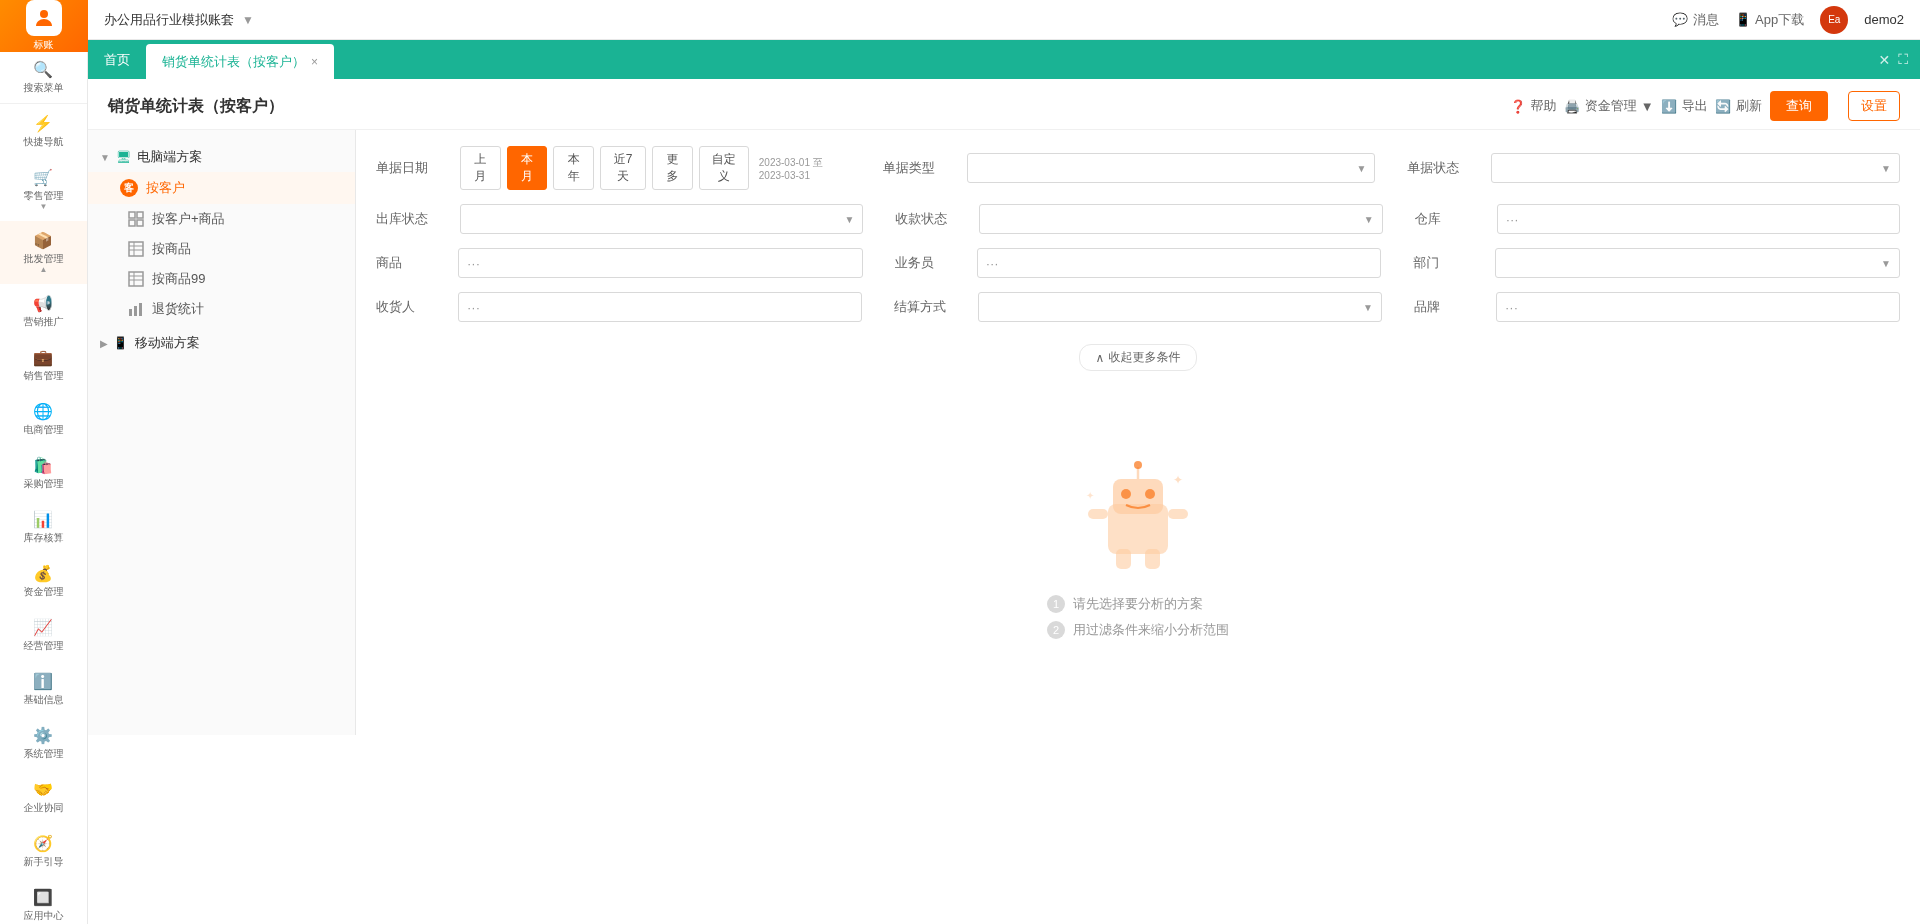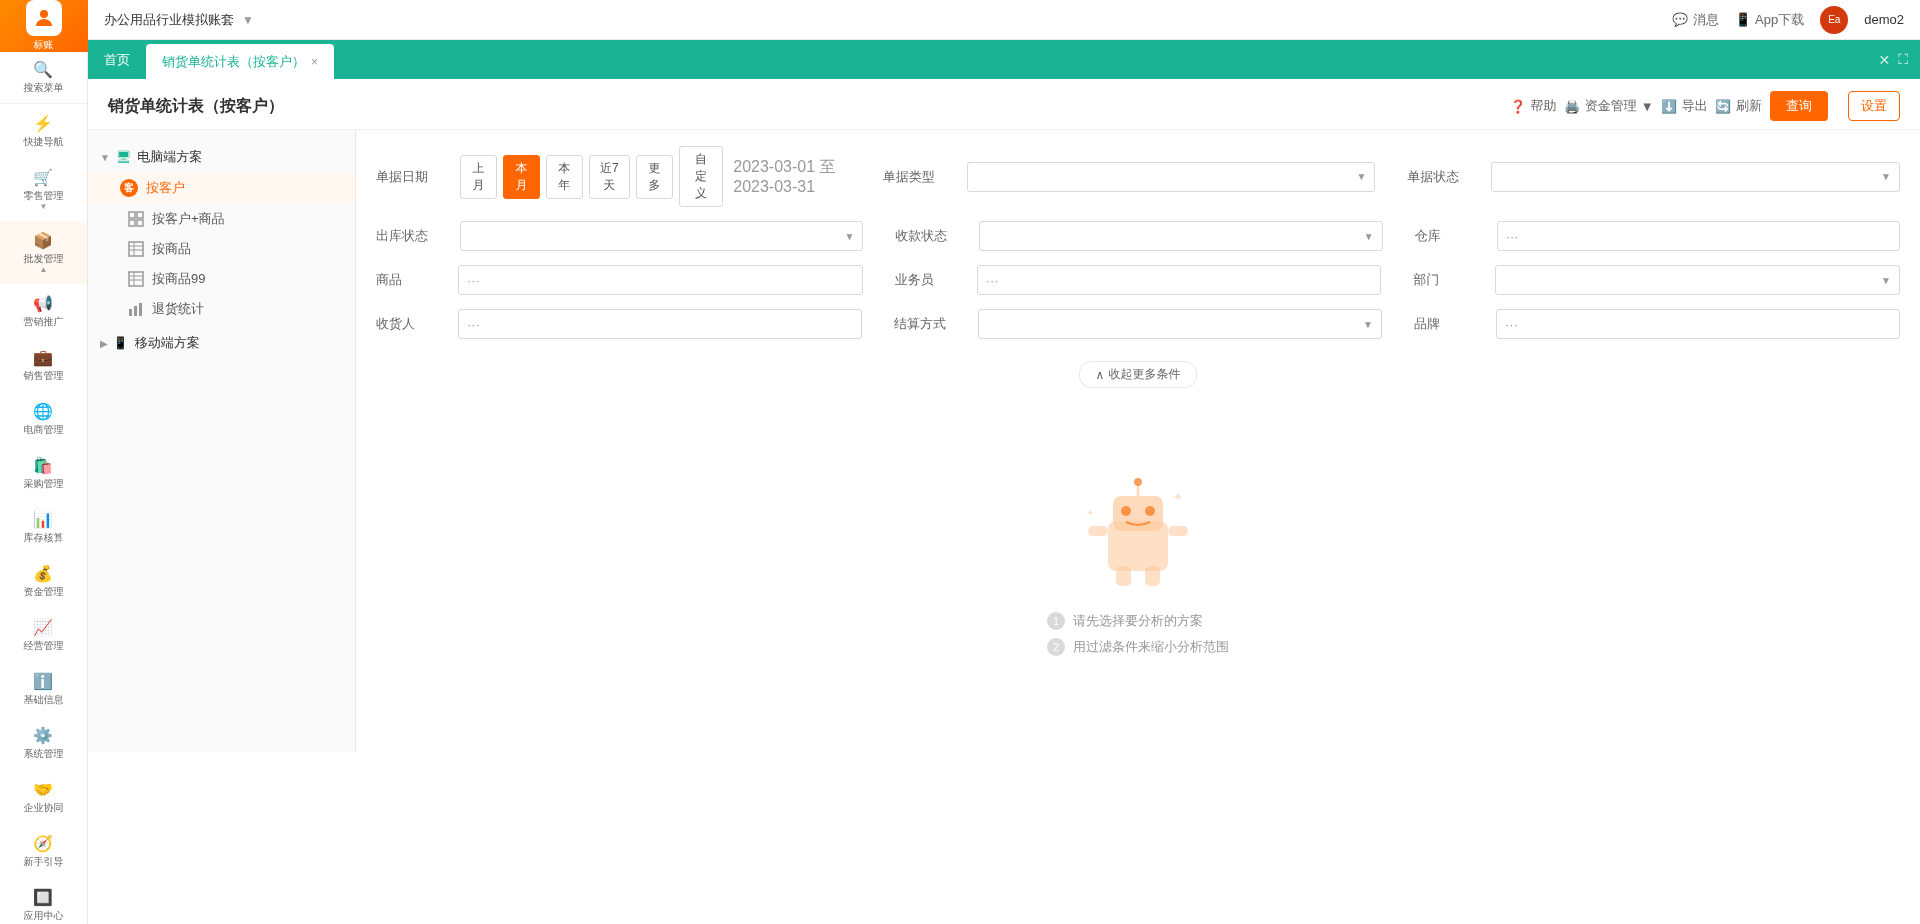--- a/index.html
+++ b/index.html
@@ -88,21 +88,21 @@
     .scheme-mobile-group { display: flex; align-items: center; gap: 6px; padding: 6px 12px; cursor: pointer; }
 
     
     .filter-panel { flex: 1; padding: 16px 20px; }
 
     .filter-row { display: flex; align-items: center; gap: 32px; margin-bottom: 14px; }
     .filter-label { font-size: 13px; color: #666; white-space: nowrap; min-width: 50px; }
     .filter-date-group { display: flex; align-items: center; gap: 6px; flex: 1; }
     .date-btn { padding: 4px 10px; border-radius: 3px; border: 1px solid #d9d9d9; cursor: pointer; font-size: 12px; color: #555; background: #fff; }
     .date-btn.active { background: #ff6600; color: #fff; border-color: #ff6600; }
-    .date-range { font-size: 16px; color: #999; margin-left: 4px; }
+    .date-range { font-size: 10px; color: #999; margin-left: 4px; }
 
     .filter-select { flex: 1; height: 30px; border: 1px solid #d9d9d9; border-radius: 3px; padding: 0 8px; font-size: 13px; color: #333; display: flex; align-items: center; justify-content: space-between; cursor: pointer; background: #fff; }
     .filter-select-arrow { color: #999; font-size: 10px; }
 
     
     .collapse-bar { display: flex; justify-content: center; padding: 8px 0; }
     .collapse-btn { display: flex; align-items: center; gap: 4px; cursor: pointer; color: #666; font-size: 12px; border: 1px solid #e8e8e8; padding: 4px 16px; border-radius: 12px; background: #fff; }
 
     
     .empty-state { display: flex; flex-direction: column; align-items: center; justify-content: center; padding: 80px 0; }

